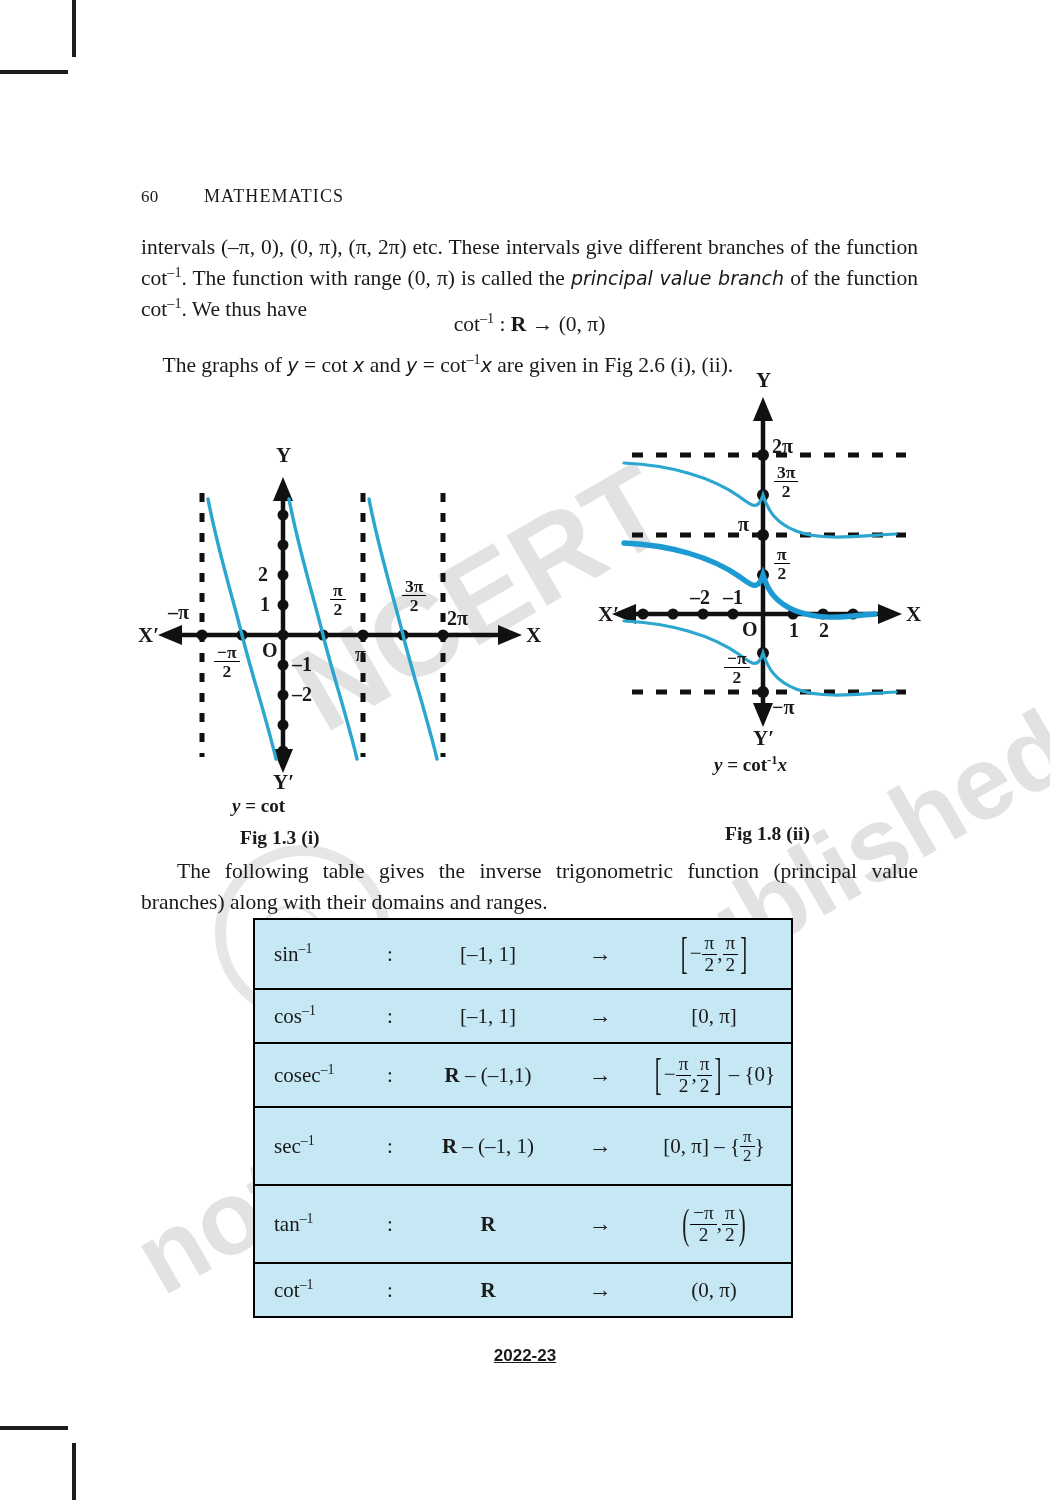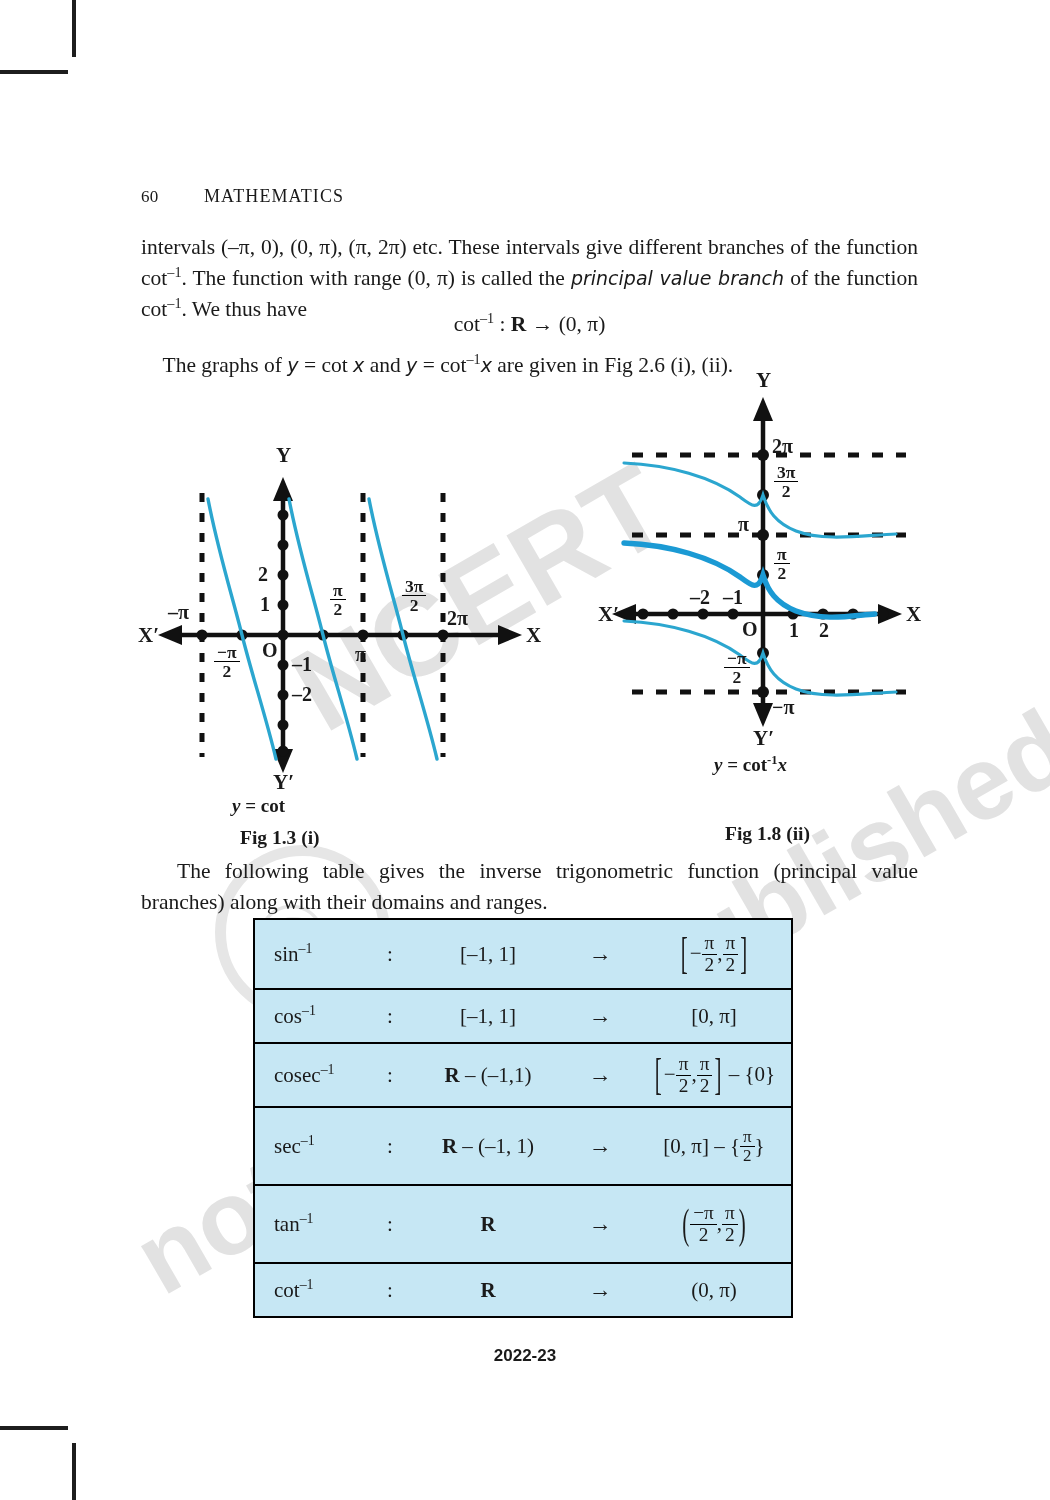--- a/index.html
+++ b/index.html
@@ -99,21 +99,21 @@
     transform:scaleY(2.15); transform-origin:center; padding:0 2px;
   }
   .bigpar {
     display:inline-block; vertical-align:middle;
     transform:scaleY(2.0); transform-origin:center; padding:0 1px;
   }
   .mid { vertical-align:middle; }
 
   .footer {
     position:absolute; left:0; top:1346px; width:1050px; text-align:center;
-    font-family:"Liberation Sans", sans-serif; font-weight:bold; font-size:17px; z-index:3;
+    font-family:"Liberation Sans", sans-serif; font-weight:bold; font-size:17px; z-index:3;text-decoration:underline;
   }
 </style>
 </head>
 <body>
 
 <div class="crop crop-tl-v"></div>
 <div class="crop crop-tl-h"></div>
 <div class="crop crop-bl-v"></div>
 <div class="crop crop-bl-h"></div>
 

